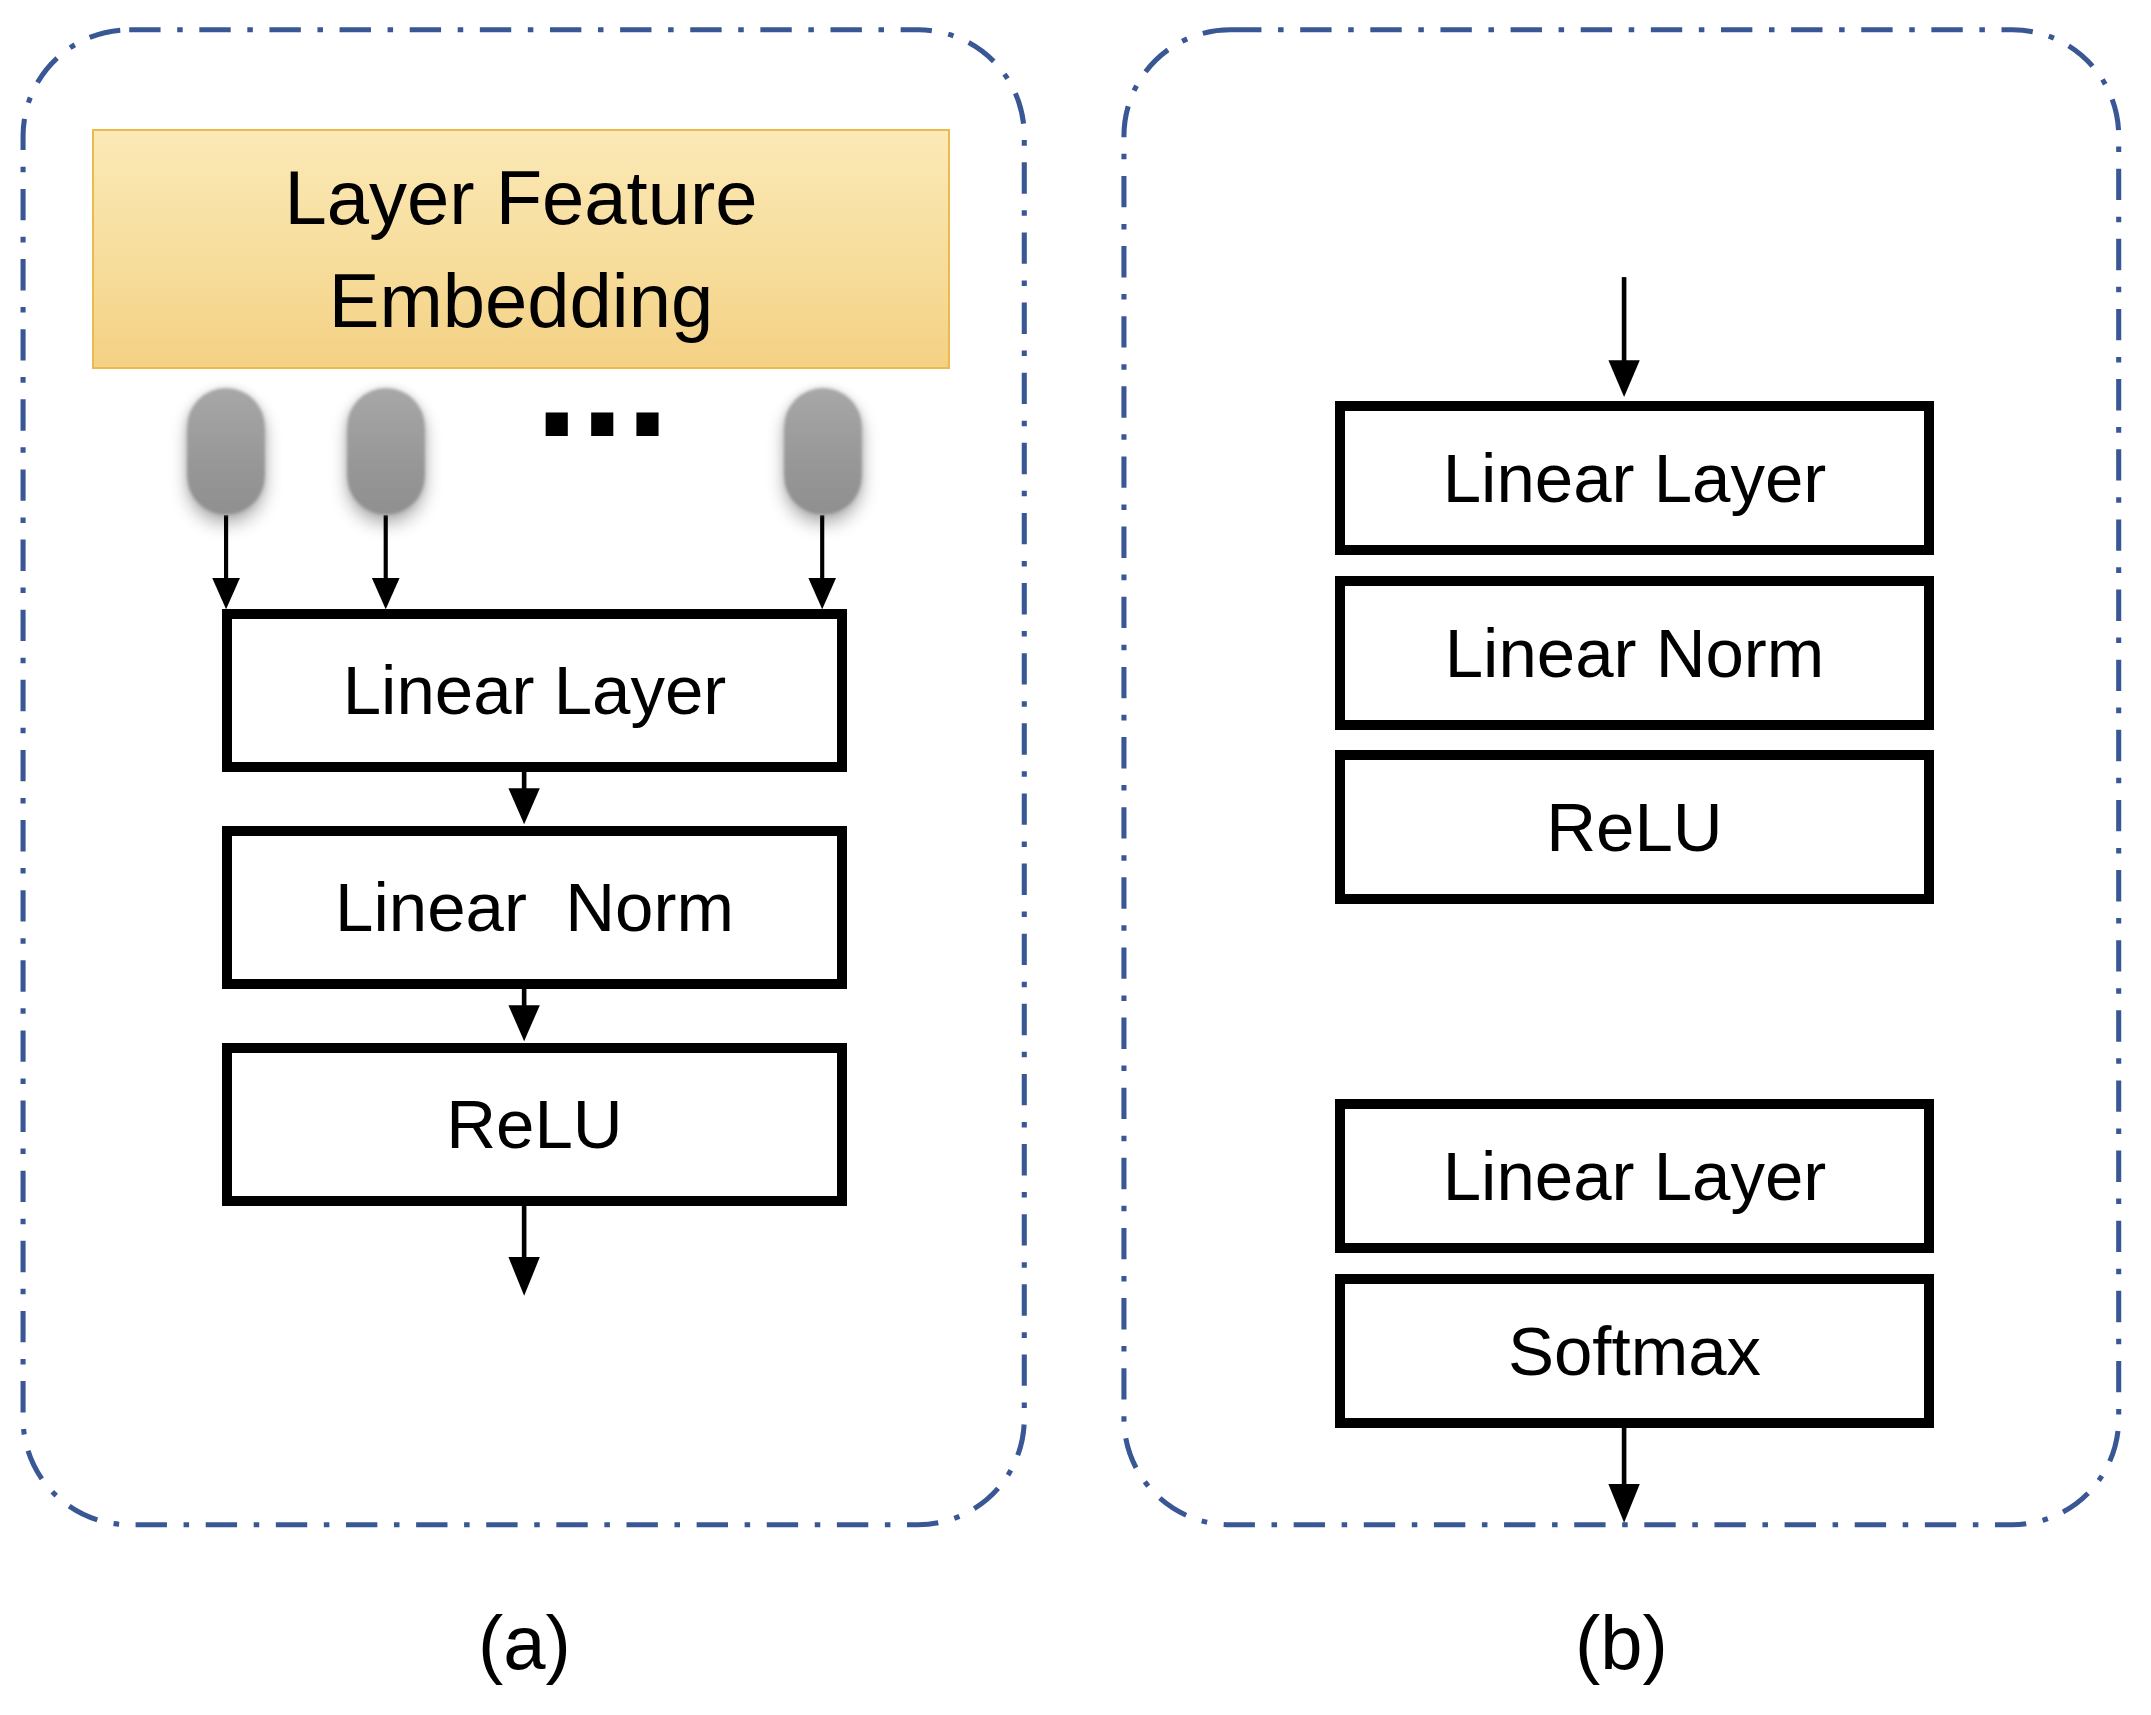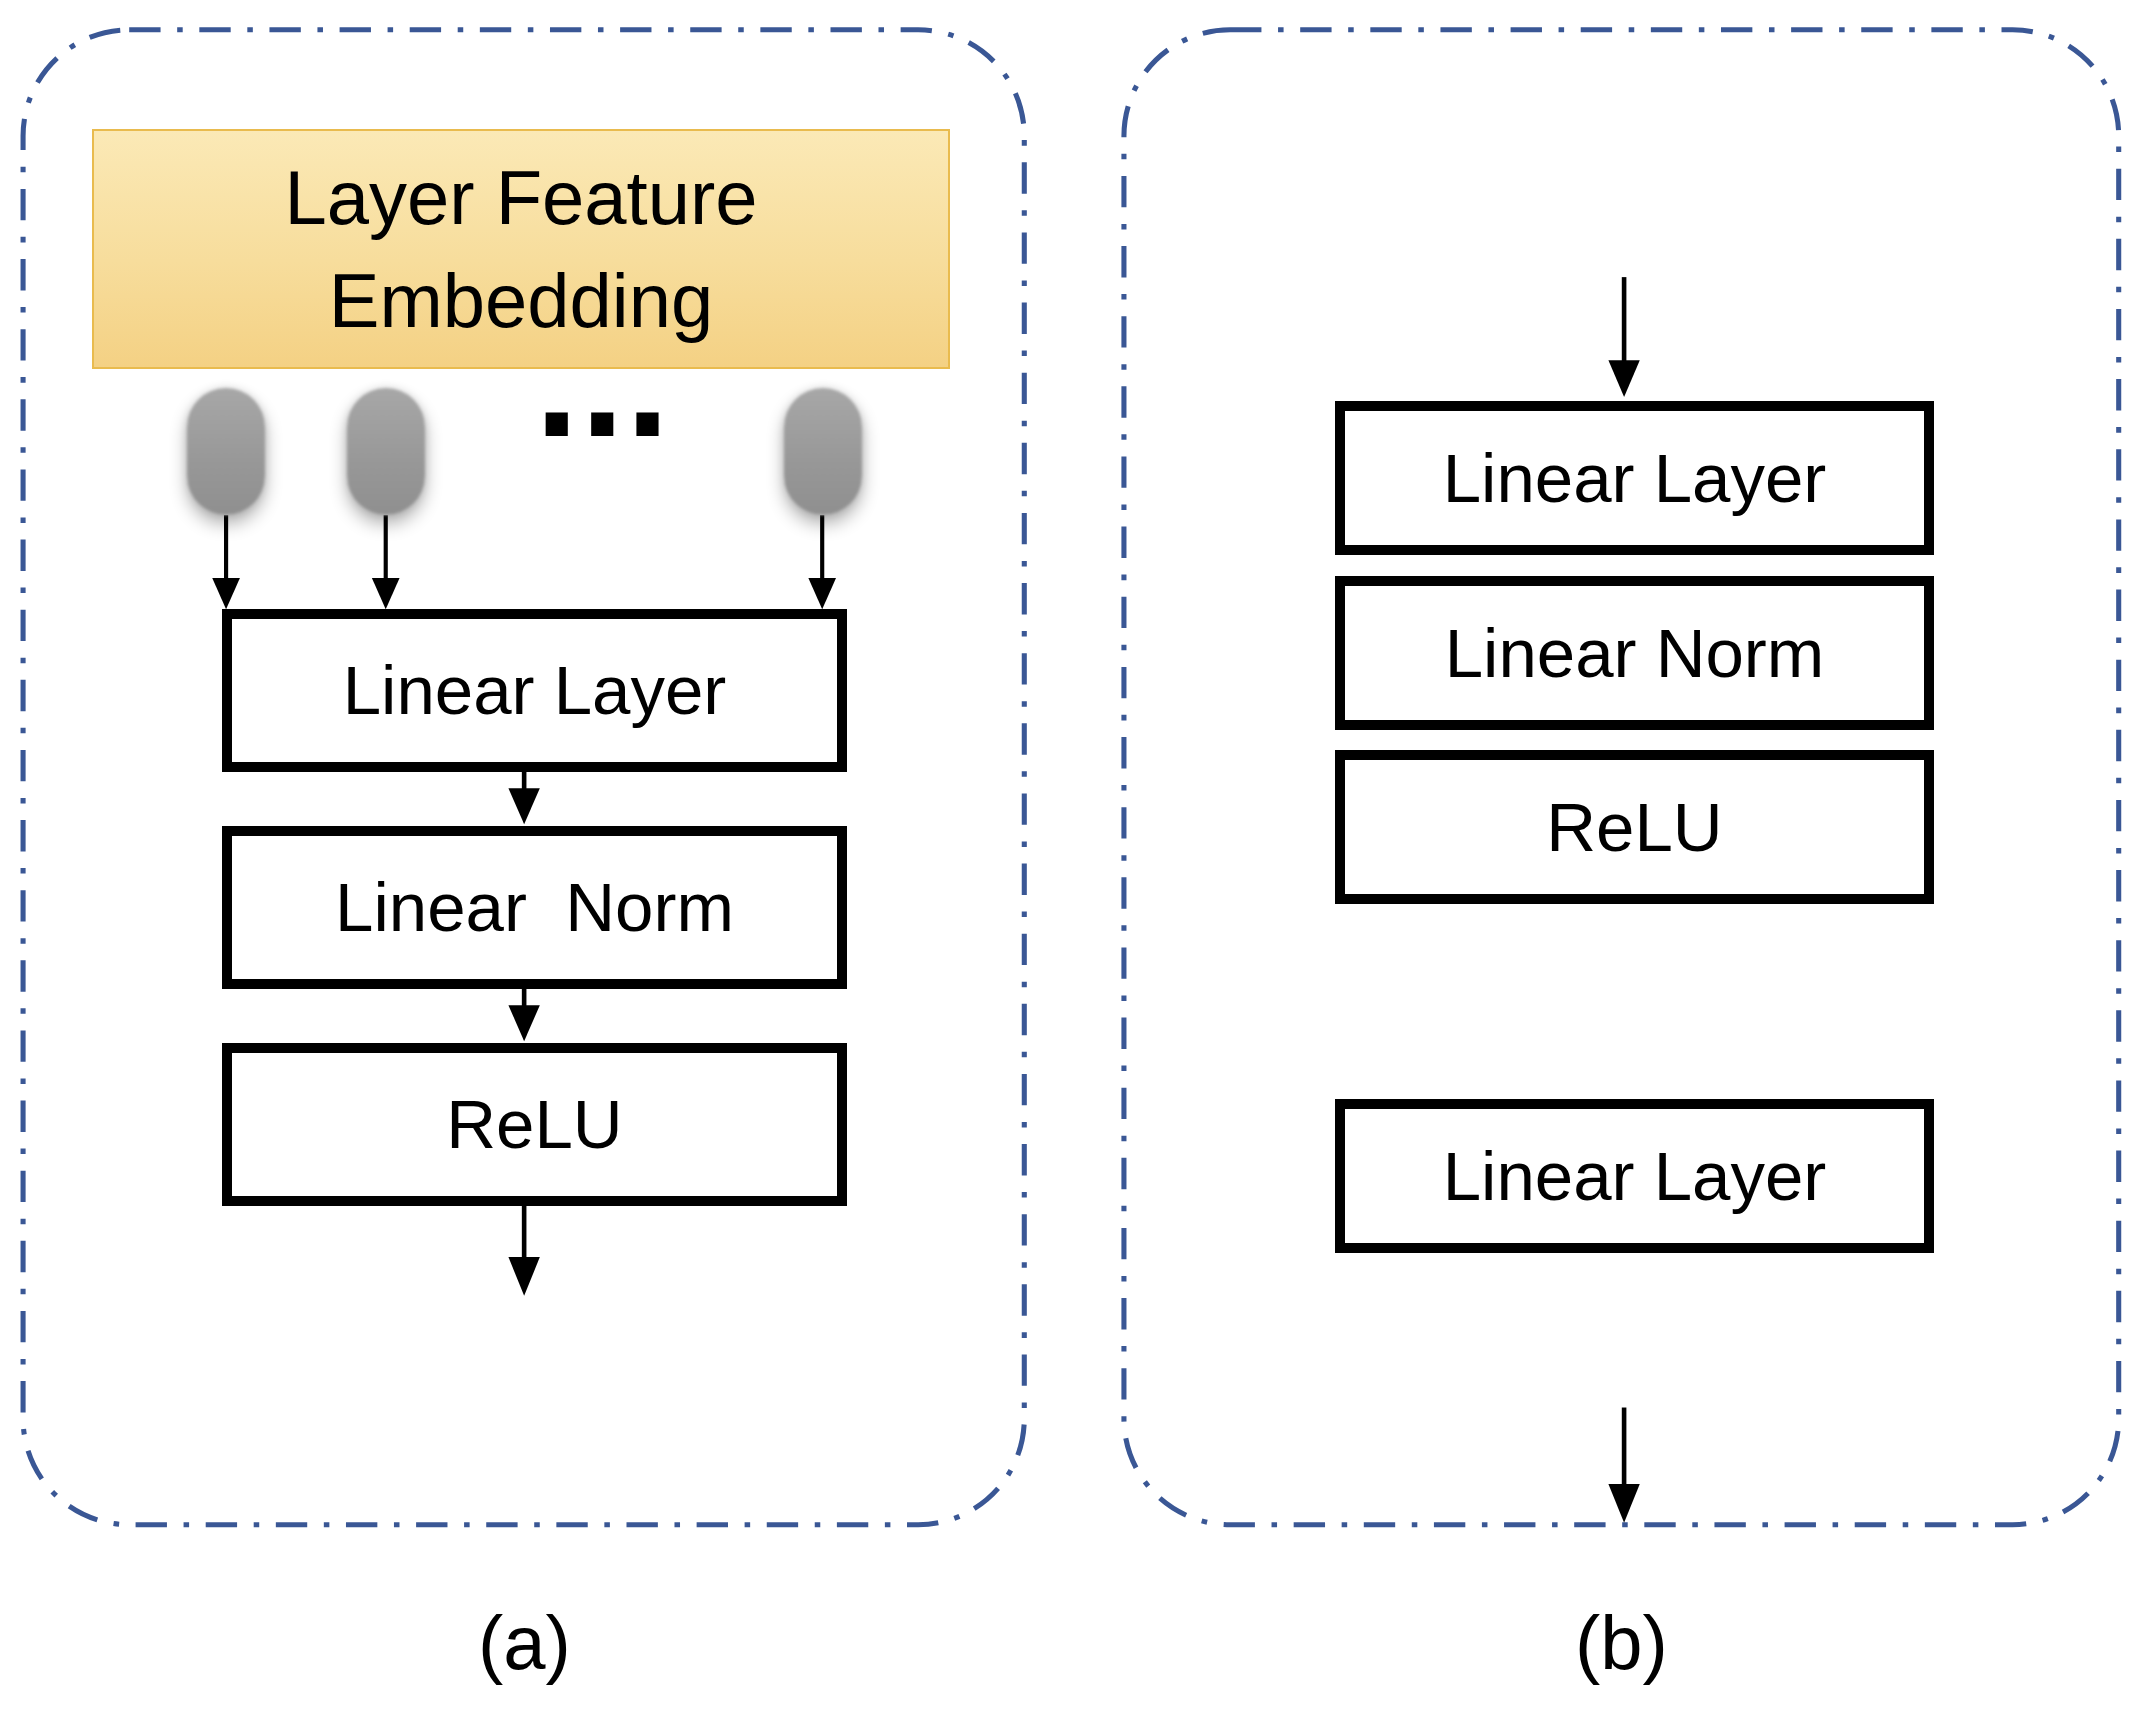--- a/index.html
+++ b/index.html
@@ -162,17 +162,20 @@
   </div>
   <div class="abs layer-box box-b" style="top:576px">
     <span>Linear Norm</span>
   </div>
   <div class="abs layer-box box-b" style="top:750px">
     <span>ReLU</span>
   </div>
   <div class="abs layer-box box-b" style="top:1099px">
     <span>Linear Layer</span>
   </div>
+  <div class="abs layer-box box-b" style="top:1274px">
+    <span>Softmax</span>
+  </div>
 
   <div class="abs caption" style="left:1483px">(b)</div>
 
 </div>
 
 
 </body></html>

